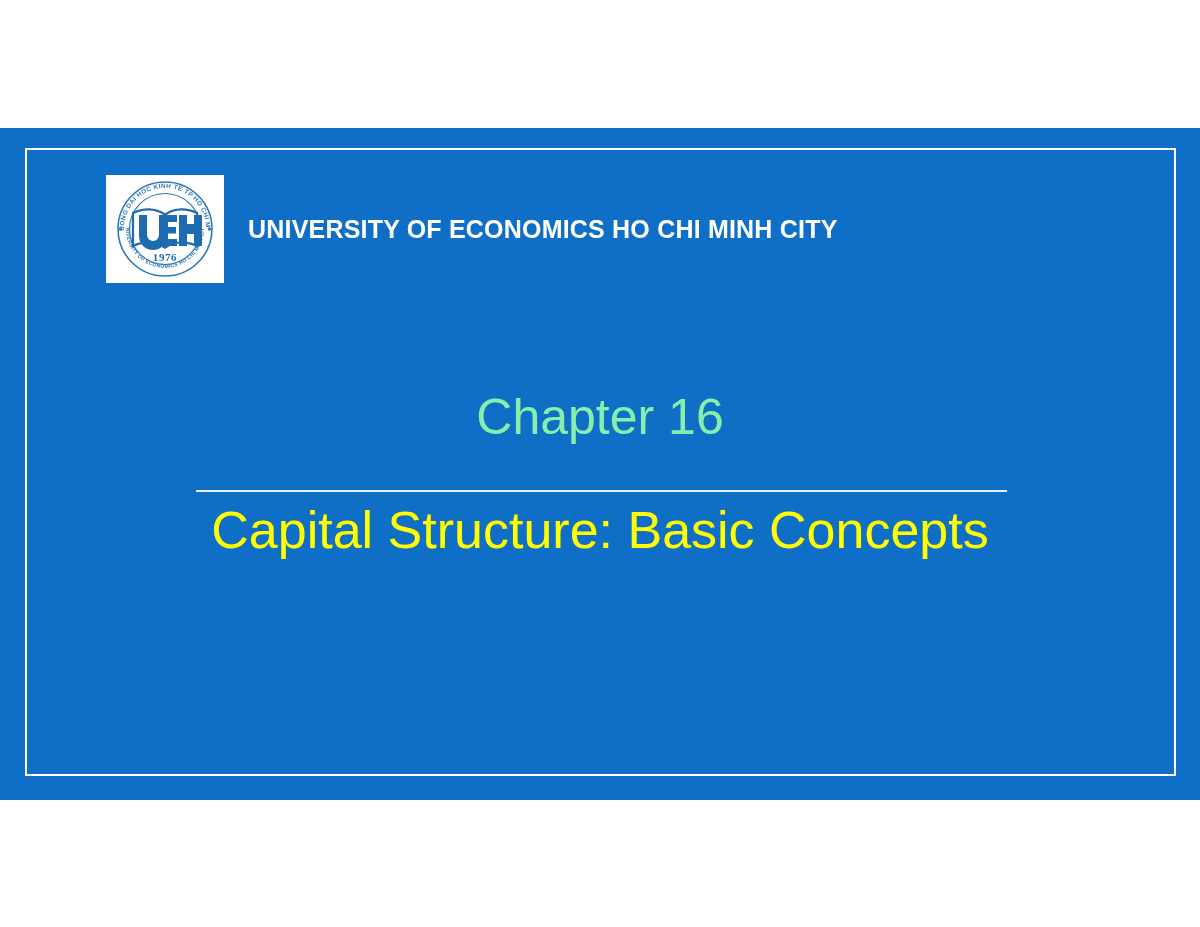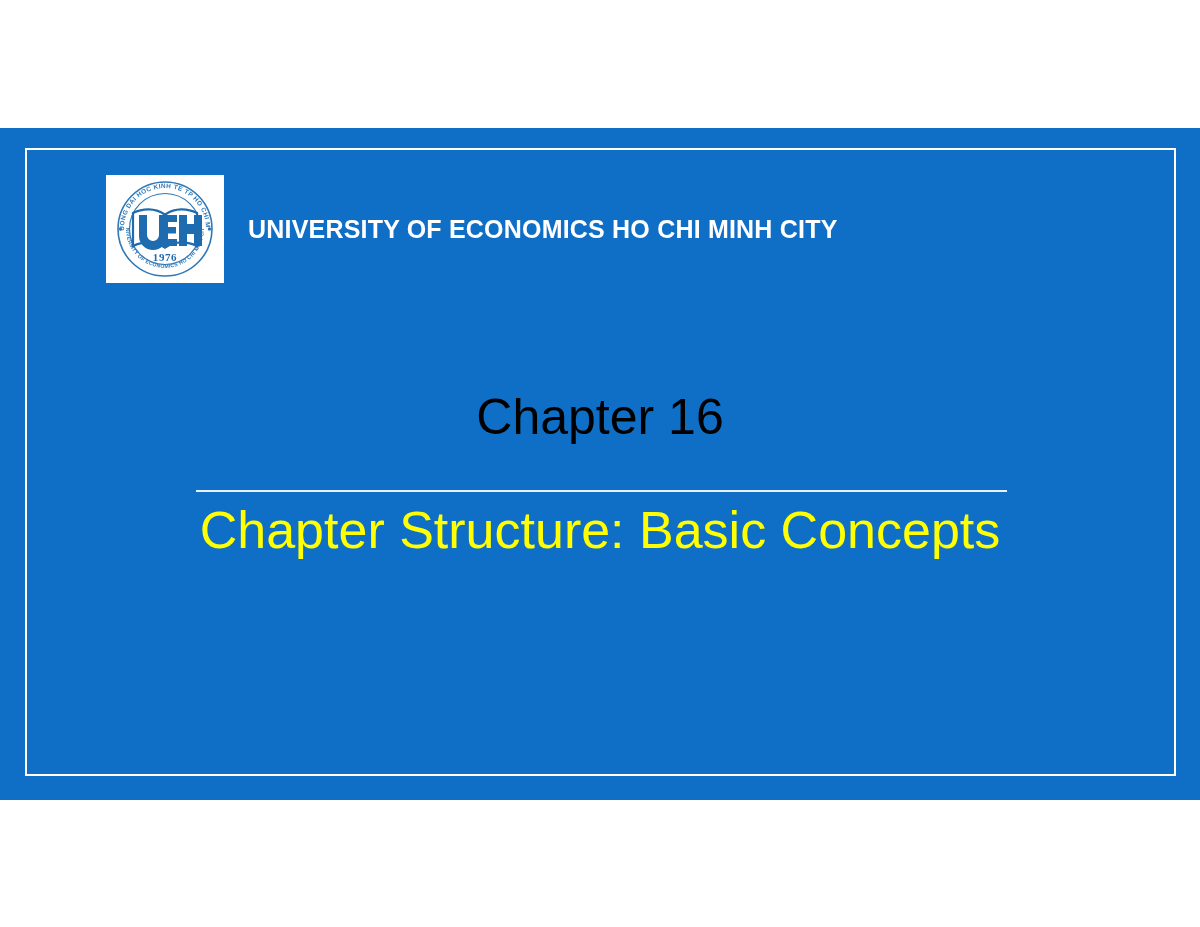--- a/index.html
+++ b/index.html
@@ -89,21 +89,21 @@
     top: 0;
     width: 1200px;
   }
 
   .chapter-line {
     position: absolute;
     left: 0;
     top: 262px;
     width: 1200px;
     text-align: center;
-    color: #000000;
+    color: #86efac;
     font-family: "Liberation Sans", sans-serif;
     font-weight: normal;
     font-size: 50px;
     line-height: 1.1;
   }
 
   .divider {
     position: absolute;
     left: 196px;
     top: 362px;
@@ -172,17 +172,17 @@
 
       <div class="brand-title">UNIVERSITY OF ECONOMICS HO CHI MINH CITY</div>
     </div>
 
     <div class="center-block">
 
       <div class="chapter-line">Chapter 16</div>
 
       <div class="divider"></div>
 
-      <div class="subtitle-line">Chapter Structure: Basic Concepts</div>
+      <div class="subtitle-line">Capital Structure: Basic Concepts</div>
     </div>
 
   </div>
 </div>
 
 </body></html>

